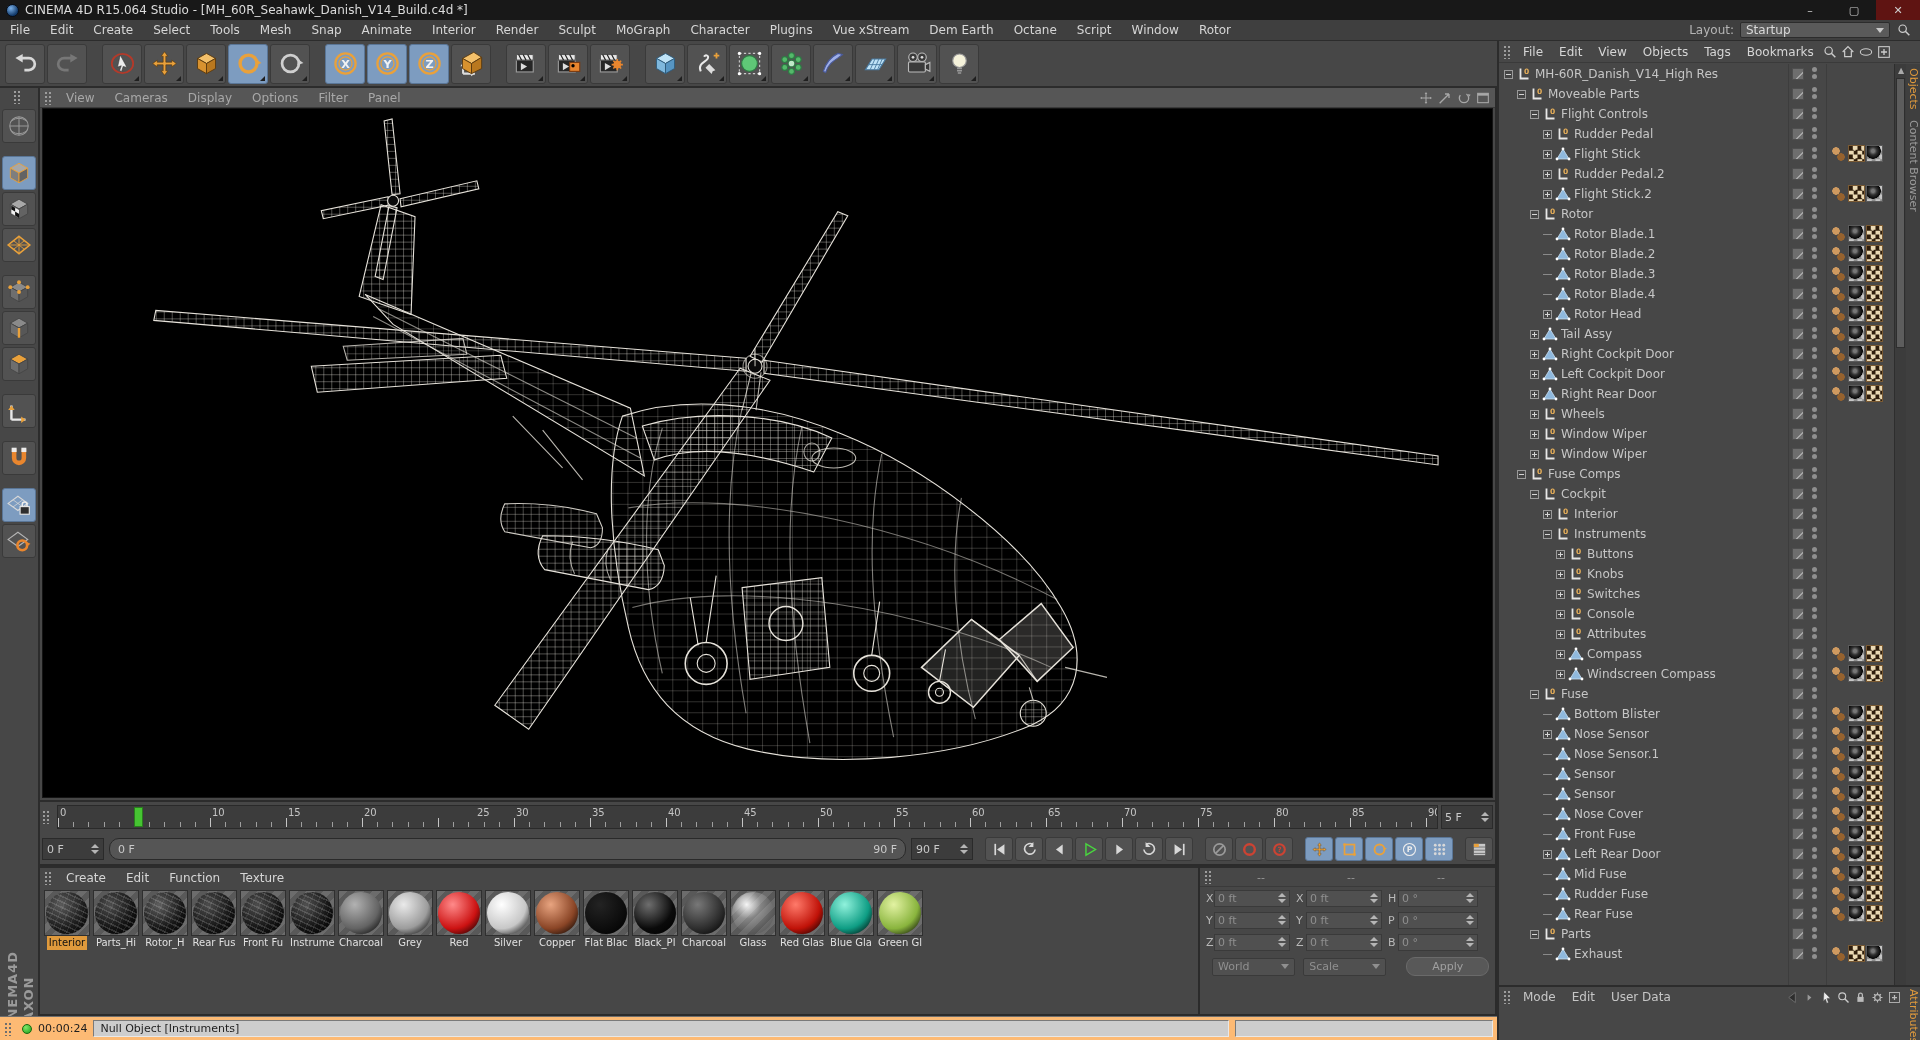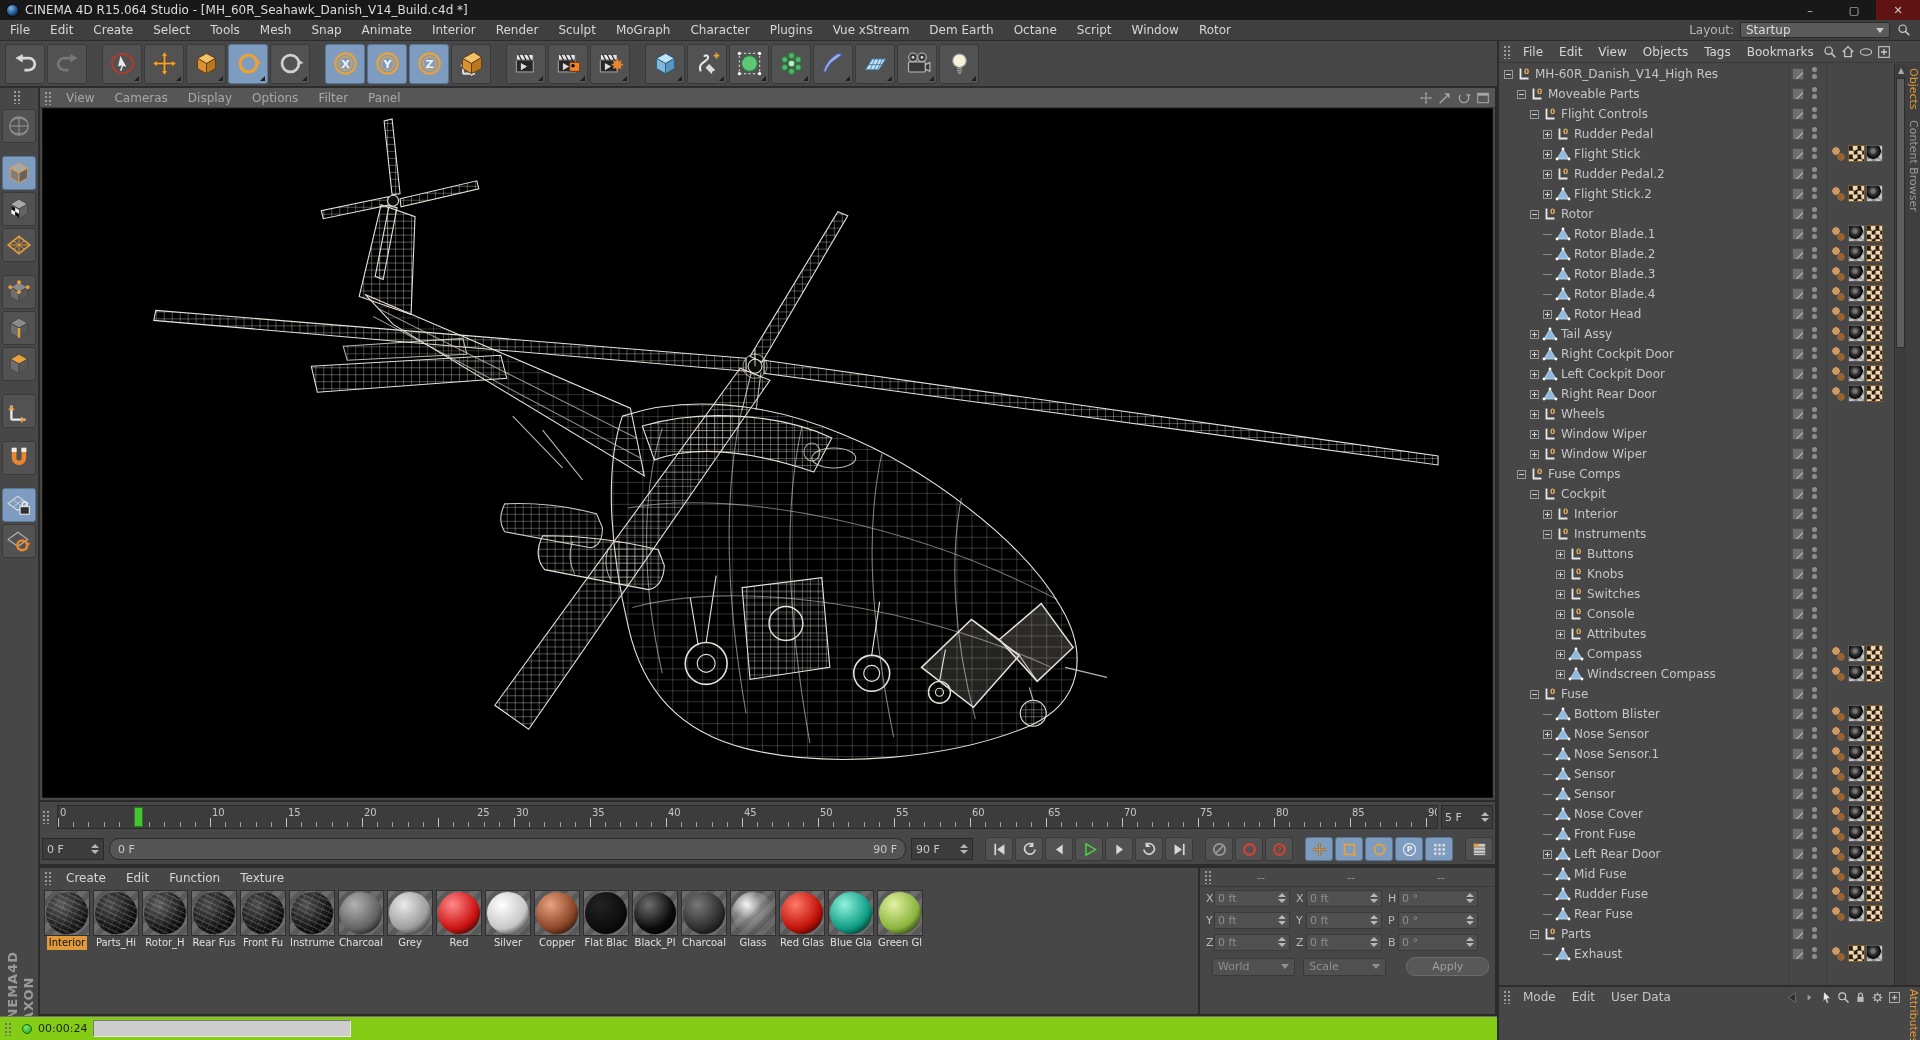--- a/index.html
+++ b/index.html
@@ -131,21 +131,21 @@
   
   #mode-panel{position:absolute;left:1497px;top:985px;width:423px;height:55px;background:#474747;border-left:2px solid #2c2c2c;border-top:2px solid #2c2c2c;}
   #mode-menu{display:flex;align-items:center;height:20px;padding-left:4px;}
   #mode-menu .menu-item{padding:0 8px;color:#c6c6c6;}
   #mode-icons{margin-left:auto;display:flex;gap:2px;padding-right:18px;}
   #mode-icons span{width:15px;height:15px;}
   #mode-icons svg{width:15px;height:15px;}
   #attr-tab{position:absolute;right:0;top:2px;width:14px;height:52px;color:#e09a3c;writing-mode:vertical-rl;font-size:11px;}
 
   
-  #statusbar{position:absolute;left:0;top:1016px;width:1497px;height:24px;background:#84cc16;border-top:1px solid #6e6e6e;display:flex;align-items:center;padding:0 4px;gap:6px;}
+  #statusbar{position:absolute;left:0;top:1016px;width:1497px;height:24px;background:#fdba74;border-top:1px solid #6e6e6e;display:flex;align-items:center;padding:0 4px;gap:6px;}
   #status-dot{width:10px;height:10px;border-radius:50%;background:radial-gradient(circle at 35% 30%,#7fe86a,#1f9e18);border:1px solid #156b10;}
   #status-time{color:#1e1e1e;font-size:11px;}
   .status-field{height:17px;background:#cdcdcd;border:1px solid #7a7a7a;border-bottom-color:#e8e8e8;border-right-color:#e8e8e8;color:#1e1e1e;font-size:11px;display:flex;align-items:center;padding:0 6px;}
   #status-msg{flex:1;}
   #status-extra{width:258px;}
 
   .grip{width:8px;height:14px;background:radial-gradient(#9d9d9d 1px,transparent 1.2px);background-size:4px 4px;margin-right:4px;flex:none;}
 </style>
 </head>
 <body>
@@ -1919,14 +1919,15 @@
           </svg></span>
       </div>
   </div>
   <div id="attr-tab" class="side-tab active">Attributes</div>
 </div>
 
 <div id="statusbar">
   <div class="grip" style="background:radial-gradient(#6e6e6e 1px,transparent 1.2px);background-size:4px 4px;"></div>
   <span id="status-dot"></span>
   <span id="status-time">00:00:24</span>
+  <div id="status-msg" class="status-field">Null Object [Instruments]</div>
   <div id="status-extra" class="status-field"></div>
 </div>
 
 </body></html>

